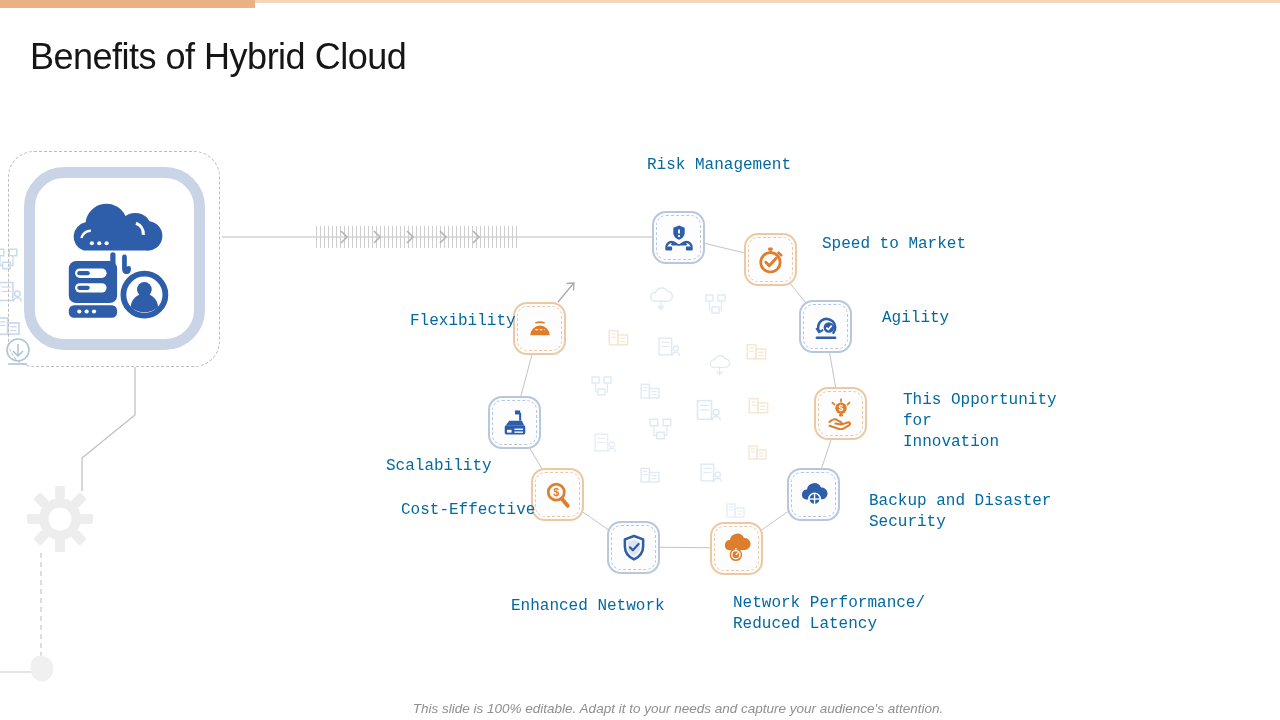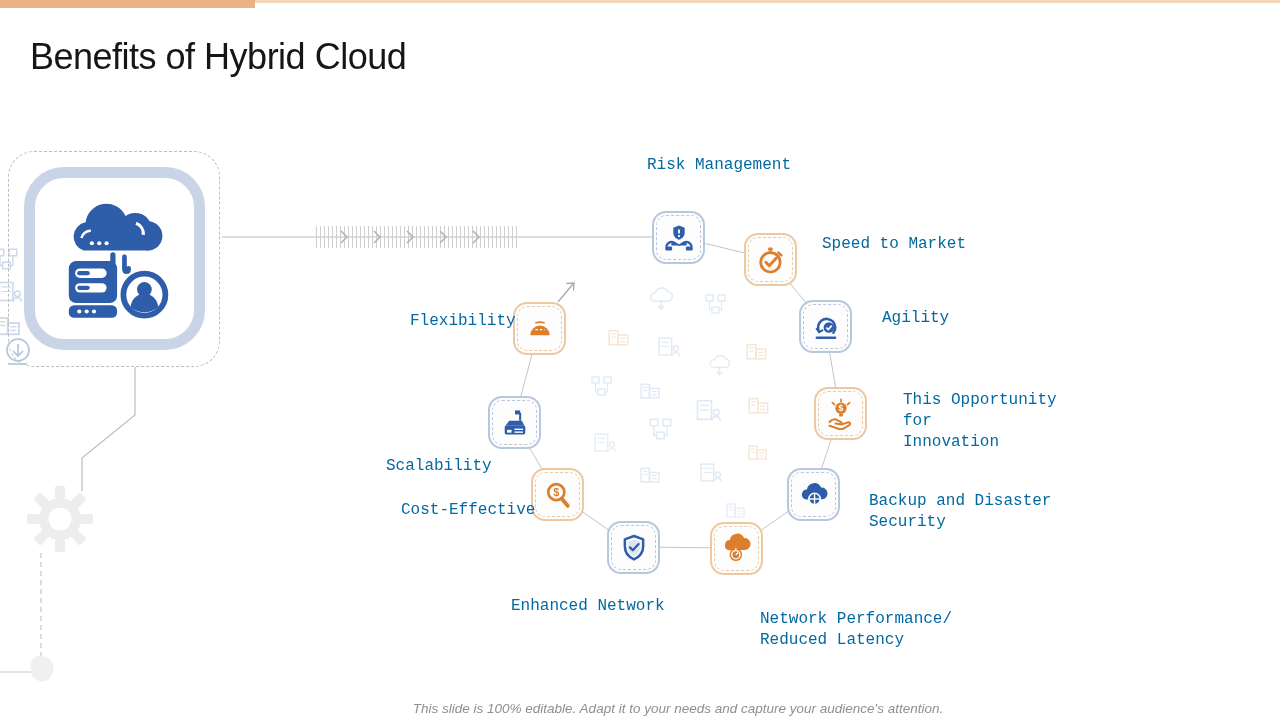--- a/index.html
+++ b/index.html
@@ -44,21 +44,21 @@
   .benefit-label{
     position:absolute;font-size:16px;color:#0369a1;line-height:1.3;z-index:2;
     white-space:pre-line;
     font-family:Liberation Mono, monospace;
   }
   .lbl-risk{left:619px;top:155px;width:200px;text-align:center;}
   .lbl-speed{left:822px;top:234px;width:160px;}
   .lbl-agility{left:882px;top:308px;width:120px;}
   .lbl-innovation{left:903px;top:390px;width:190px;}
   .lbl-backup{left:869px;top:491px;width:190px;}
-  .lbl-network{left:760px;top:593px;width:200px;margin-top:16px;}
+  .lbl-network{left:733px;top:593px;width:200px;}
   .lbl-security{left:511px;top:596px;width:180px;}
   .lbl-cost{left:401px;top:500px;width:140px;}
   .lbl-scalability{left:386px;top:412px;width:110px;margin-top:44px;}
   .lbl-flexibility{left:410px;top:311px;width:110px;}
 
   .n-risk{left:652px;top:211px;}
   .n-speed{left:744px;top:233px;}
   .n-agility{left:799px;top:300px;}
   .n-innovation{left:814px;top:387px;}
   .n-backup{left:787px;top:468px;}

